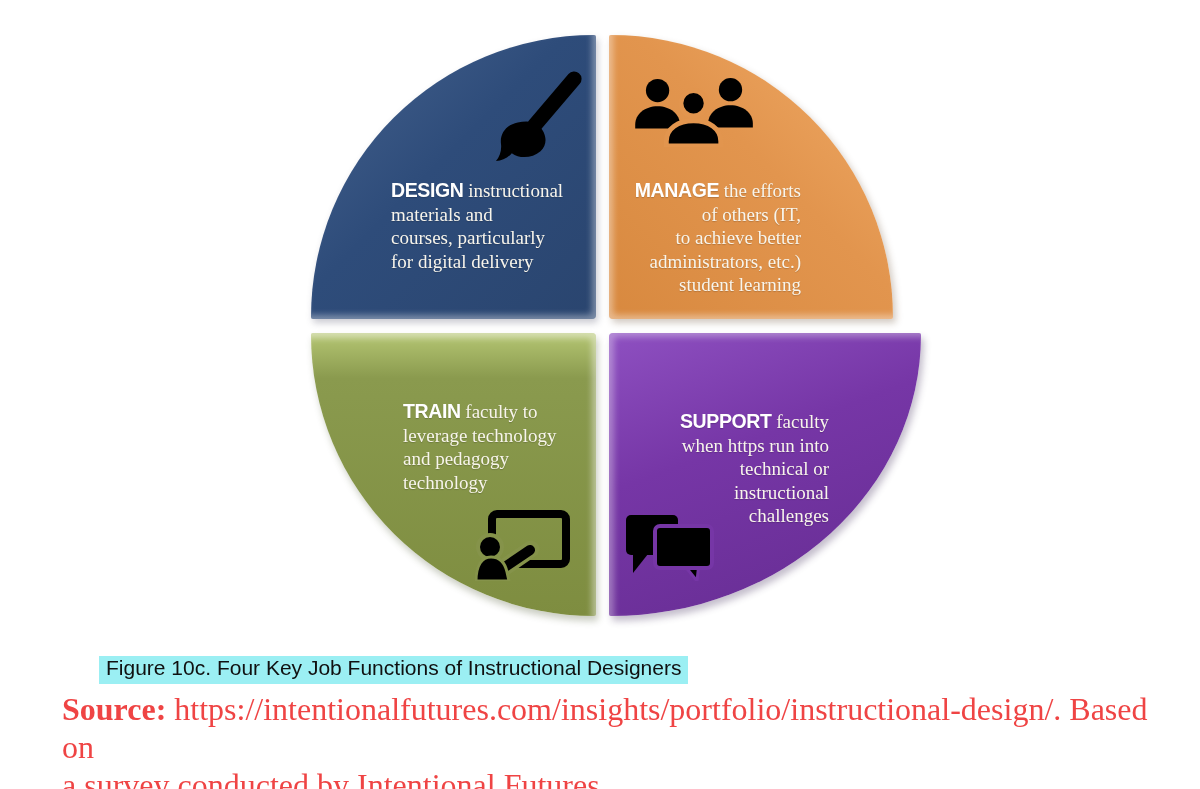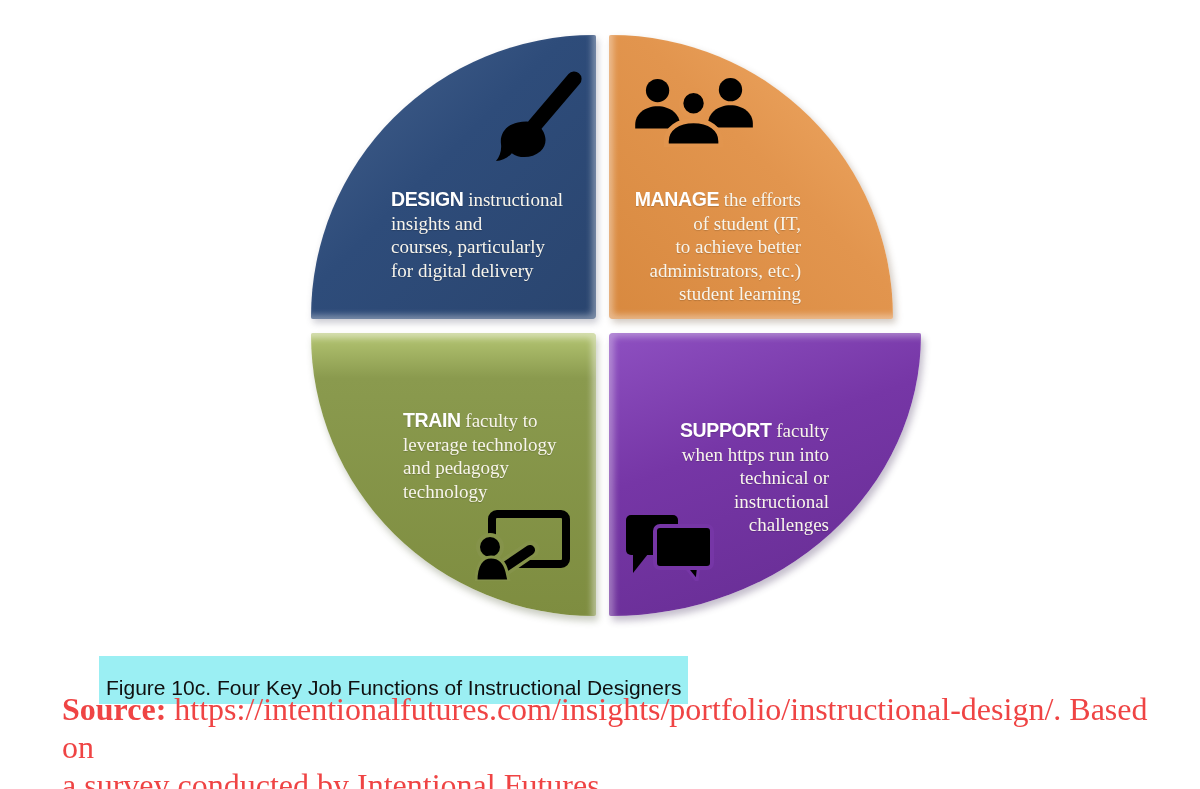--- a/index.html
+++ b/index.html
@@ -33,21 +33,21 @@
     left:609px;top:333px;width:284px;height:283px;
     border-radius:4px 2px 100% 2px;
     background:linear-gradient(160deg,#8e50c1 0%,#7636a6 40%,#652c91 100%);
     box-shadow:inset 5px 4px 6px rgba(255,255,255,.34), 3px 5px 7px rgba(60,40,85,.30);
     padding-left:28px;
   }
 
   
   .qtext{
     position:absolute;color:#f8f5ec;font-size:19px;line-height:23.5px;
-    white-space:nowrap;text-shadow:0 1px 1px rgba(0,0,0,.18);margin-top:9px;
+    white-space:nowrap;text-shadow:0 1px 1px rgba(0,0,0,.18);
   }
   .qtext .kw{
     font-family:"Liberation Sans",sans-serif;font-weight:bold;color:#ffffff;
     letter-spacing:-0.4px;font-size:19.5px;
   }
   .t-left{text-align:left;}
   .t-right{text-align:right;}
   #txt-design {left:80px; top:144px;}
   #txt-manage {right:92px; top:144px;}
   #txt-train  {left:92px; top:67px;}
@@ -57,21 +57,21 @@
   .qicon{position:absolute;}
   #icon-design {left:182px;top:36px;}
   #icon-manage {left:20px; top:42px;}
   #icon-train  {left:164px;top:176px;}
   #icon-support{left:15px; top:180px;}
 
   
   .caption{
     position:absolute;left:99px;top:656px;
     font-family:"Liberation Sans",sans-serif;font-size:21px;color:#101010;
-    padding:20px 7px 4px 7px;
+    padding:0 7px 4px 7px;
   }
   .source{
     position:absolute;left:62px;top:690px;width:1100px;
     font-size:32px;line-height:38px;color:#ef4444;
   }
   .source .lbl{font-weight:bold;}
 </style>
 </head>
 <body>
 
@@ -79,40 +79,40 @@
 
   <div class="quad" id="q-design" style="--c: #2e4c7a;">
     <svg class="qicon" id="icon-design" width="94" height="94" viewBox="0 0 95 95">
       <line x1="42" y1="55" x2="82" y2="8" stroke="#000" stroke-width="15" stroke-linecap="round"></line>
       <path fill="#000" d="M46 55 C54 62 56 74 48 81 C40 88 27 89 19 83
                            C15 88 9 91 3 91 C7 86 9 80 8 73
                            C7 63 14 54 25 52 C33 50.5 41 50.5 46 55 Z"></path>
     </svg>
     <div class="qtext t-left" id="txt-design">
       <div class="line"><span class="kw">DESIGN</span><span> instructional</span></div>
-      <div class="line">insights and</div>
+      <div class="line">materials and</div>
       <div class="line">courses, particularly</div>
       <div class="line">for digital delivery</div>
     </div>
   </div>
 
   <div class="quad" id="q-manage">
     <svg class="qicon" id="icon-manage" width="132" height="70" viewBox="0 0 135 72">
       <g fill="#000">
         <circle cx="29" cy="14" r="12"></circle>
         <path d="M6 53 v-4 c0 -11 10 -19 23 -19 c13 0 23 8 23 19 v4 z"></path>
         <circle cx="104" cy="13" r="12"></circle>
         <path d="M81 52 v-4 c0 -11 10 -19 23 -19 c13 0 23 8 23 19 v4 z"></path>
         <circle cx="66" cy="27" r="13" stroke="#e2954e" stroke-width="5"></circle>
         <path d="M38 71 v-5 c0 -13 12 -21 28 -21 c16 0 28 8 28 21 v5 z" stroke="#e2954e" stroke-width="5"></path>
       </g>
     </svg>
     <div class="qtext t-right" id="txt-manage">
       <div class="line"><span class="kw">MANAGE</span><span> the efforts</span></div>
-      <div class="line">of student (IT,</div>
+      <div class="line">of others (IT,</div>
       <div class="line">to achieve better</div>
       <div class="line">administrators, etc.)</div>
       <div class="line">student learning</div>
     </div>
   </div>
 
   <div class="quad" id="q-train">
     <svg class="qicon" id="icon-train" width="95" height="72" viewBox="0 0 95 72">
       <rect x="17" y="5" width="74" height="50" rx="5" fill="none" stroke="#000" stroke-width="8"></rect>
       <line x1="24" y1="62" x2="56" y2="40" stroke="#85934a" stroke-width="17" stroke-linecap="round"></line>

